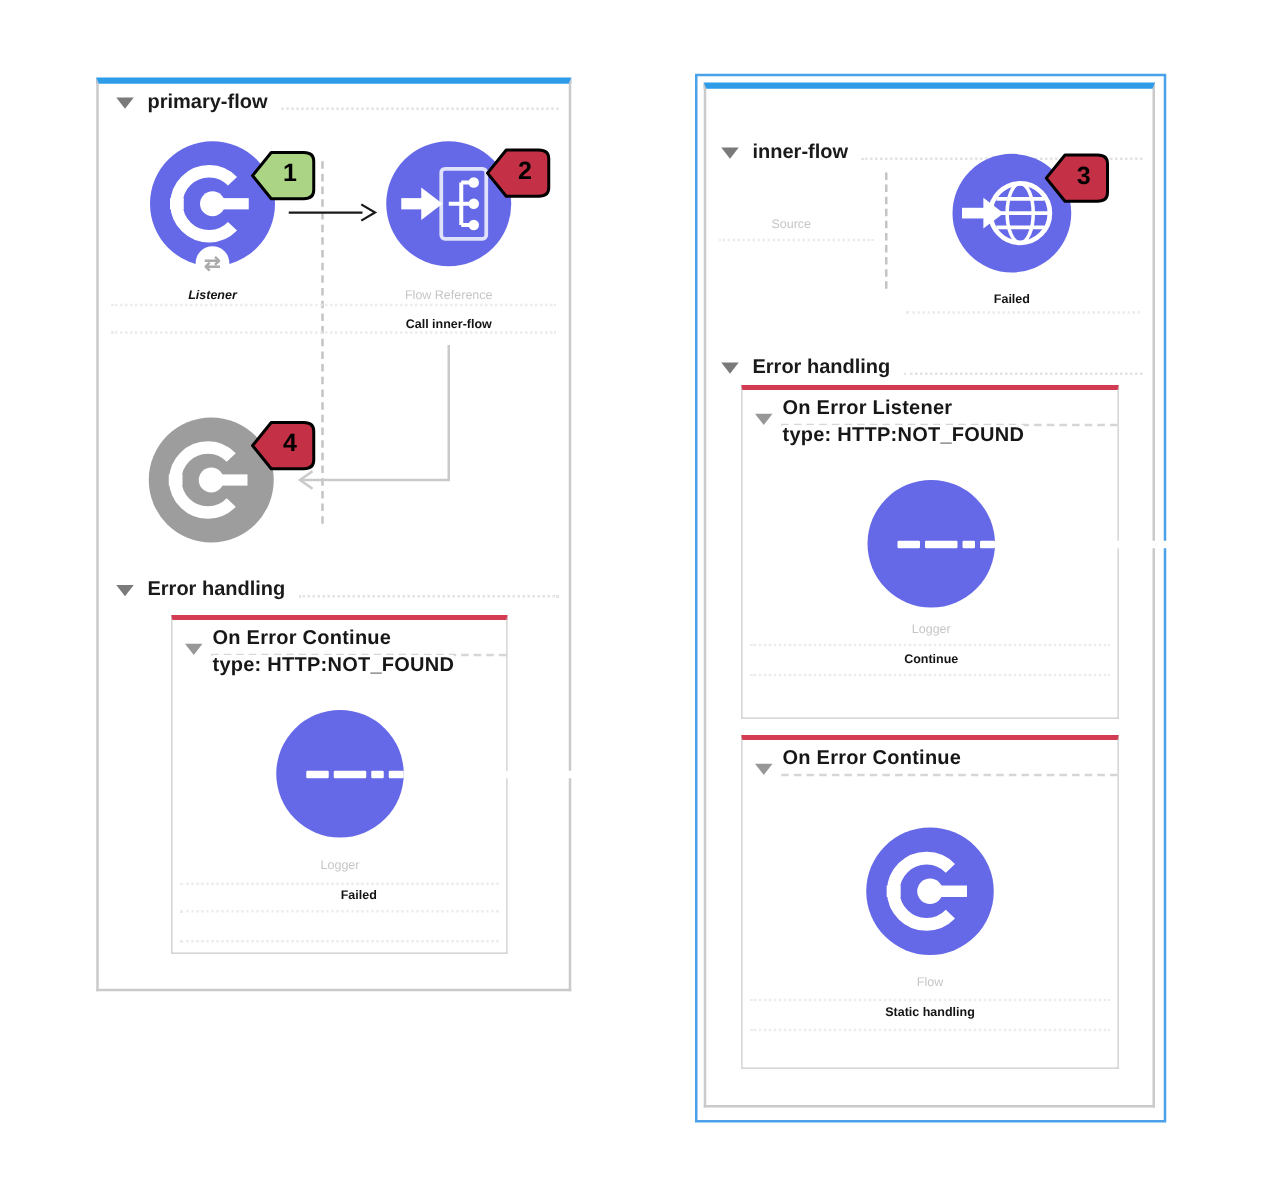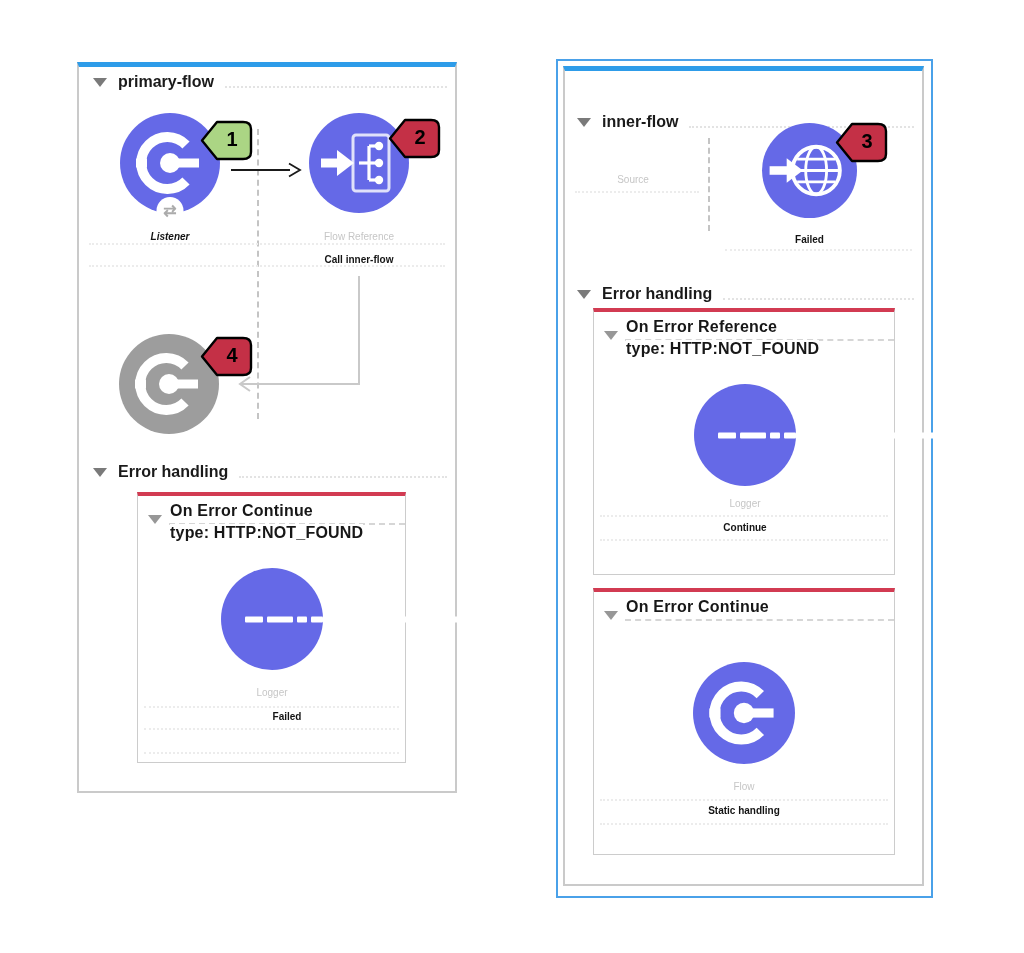--- a/index.html
+++ b/index.html
@@ -225,21 +225,21 @@
 
     <div class="hdr" style="left:12px;top:212px;right:8px;">
       <span class="tri"></span>
       <span class="title">Error handling</span>
       <span class="dotfill"></span>
     </div>
 
     <div class="scope" style="left:28px;top:237px;width:302px;height:267px;">
       <span class="stri"></span>
       <span class="sdash"></span>
-      <span class="l1">On Error Reference</span>
+      <span class="l1">On Error Listener</span>
       <span class="l2">type: HTTP:NOT_FOUND</span>
 
       <div class="dotline" style="left:6px;right:6px;top:203px;"></div>
       <div class="dotline" style="left:6px;right:6px;top:227px;"></div>
 
       <div class="node blue" style="left:100px;top:72px;width:102px;height:102px;">
         <div class="logbars">
           <div class="lrow">
               <span class="lbar" style="width:18px;"></span>
               <span class="lbar" style="width:26px;"></span>

